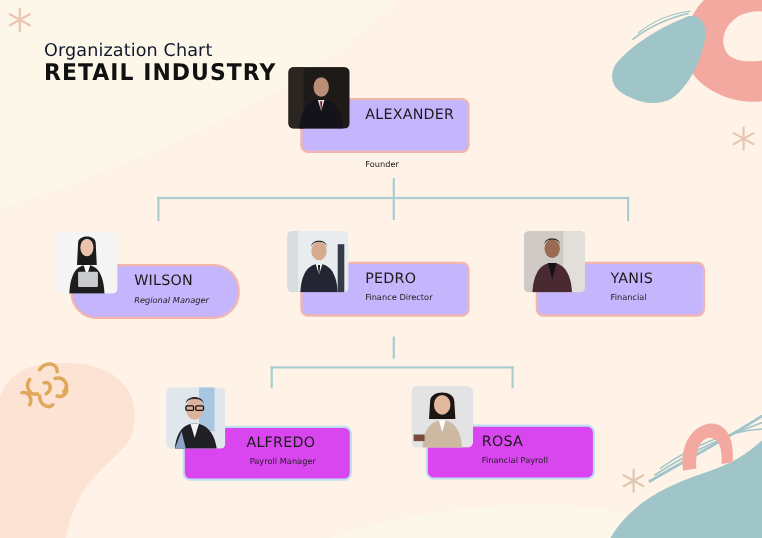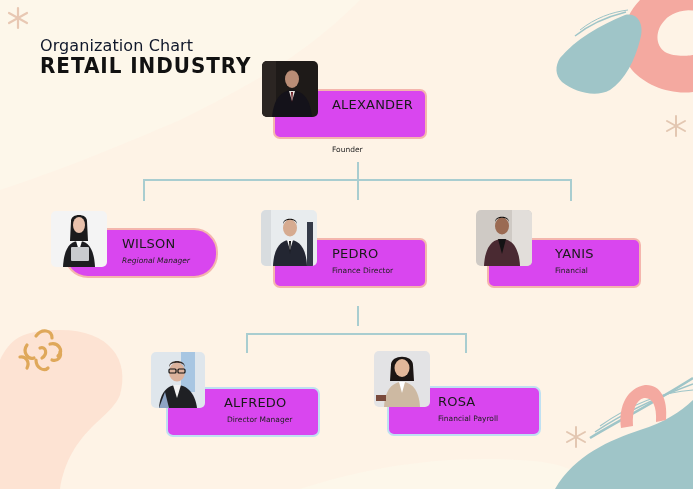--- a/index.html
+++ b/index.html
@@ -1,21 +1,21 @@
 <!DOCTYPE html>
 <html><head>
 <meta charset="utf-8">
 <style>
   html,body{margin:0;padding:0;}
   body{width:693px;height:489px;overflow:hidden;position:relative;background:#fef3e6;font-family:"DejaVu Sans",sans-serif;}
   .bg{position:absolute;left:0;top:0;width:693px;height:489px;}
   .subtitle{position:absolute;left:40px;top:36px;font-size:16px;color:#0f172a;font-family:"DejaVu Sans",sans-serif;letter-spacing:0.1px;}
   .title{position:absolute;left:40px;top:54px;font-size:21px;font-weight:bold;color:#111;font-family:"DejaVu Sans",sans-serif;letter-spacing:1px;transform:scaleX(0.95);transform-origin:left;}
   .card{position:absolute;width:154px;height:50px;border-radius:7px;box-sizing:border-box;}
-  .card.blue{background:#d946ef;border:2px solid #f4b5ad;}
+  .card.blue{background:#c4b5fd;border:2px solid #f4b5ad;}
   .card.pink{background:#d946ef;border:2px solid #bfe0f2;}
   .card .name{position:absolute;font-size:13px;color:#1a1a1a;letter-spacing:0.2px;}
   .card .role{position:absolute;font-size:7.5px;color:#222;}
   .photo{position:absolute;width:56px;height:56px;border-radius:5px;overflow:hidden;}
   .photo svg{width:100%;height:100%;display:block;}
   .line{position:absolute;background:#a9cdd0;}
 </style>
 </head>
 <body>
 
@@ -89,21 +89,21 @@
       <rect width="56" height="56" fill="#1e1a18"></rect>
       <rect x="0" y="0" width="14" height="56" fill="#2b2522"></rect>
       <ellipse cx="30" cy="18" rx="7" ry="9" fill="#b98d76"></ellipse>
       <path d="M23 14 C24 8 36 8 37 14 L36 12 C33 9 27 9 24 12 Z" fill="#151210"></path>
       <path d="M10 56 C12 36 20 30 30 29 C40 30 48 36 50 56 Z" fill="#14121a"></path>
       <path d="M27 30 L30 40 L33 30 Z" fill="#e8e4e0"></path>
       <path d="M29 31 L30 42 L31 31 Z" fill="#6a1a22"></path>
     </svg>
 </div>
 
-<div class="card blue" style="left:64px;top:228px;border-radius:24px;">
+<div class="card blue" style="left:64px;top:240px;border-radius:24px;">
   <div class="name" style="left:56px;top:6px;">WILSON</div>
   <div class="role" style="left:56px;top:26px;font-style:italic;">Regional Manager</div>
 </div>
 <div class="photo" style="left:51px;top:211px;">
   <svg viewBox="0 0 56 56">
       <rect width="56" height="56" fill="#f4f4f4"></rect>
       <path d="M20 10 C20 2 36 2 36 10 L37 30 L19 30 Z" fill="#1b1a1b"></path>
       <ellipse cx="28" cy="14" rx="6" ry="8" fill="#e9c1ac"></ellipse>
       <path d="M12 56 C13 36 20 30 28 30 C36 30 43 36 44 56 Z" fill="#1d1d20"></path>
       <path d="M25 30 L28 40 L31 30 Z" fill="#fff"></path>
@@ -138,21 +138,21 @@
       <rect x="36" y="0" width="20" height="56" fill="#e2deda"></rect>
       <ellipse cx="26" cy="16" rx="7" ry="8.5" fill="#9a6a52"></ellipse>
       <path d="M19 12 C19 5 33 5 33 12 L32 10 C29 7 23 7 20 10 Z" fill="#14100e"></path>
       <path d="M8 56 C9 36 17 29 26 29 C35 29 43 36 44 56 Z" fill="#4a2a32"></path>
       <path d="M22 29 L26 44 L30 29 Z" fill="#141214"></path>
     </svg>
 </div>
 
 <div class="card pink" style="left:166px;top:387px;">
   <div class="name" style="left:56px;top:6px;">ALFREDO</div>
-  <div class="role" style="left:59px;top:26px;">Director Manager</div>
+  <div class="role" style="left:59px;top:26px;">Payroll Manager</div>
 </div>
 <div class="photo" style="left:151px;top:352px;width:54px;">
   <svg viewBox="0 0 54 56">
       <rect width="54" height="56" fill="#dfe6ec"></rect>
       <rect x="30" y="0" width="14" height="40" fill="#a8c6e2"></rect>
       <ellipse cx="26" cy="20" rx="8" ry="9.5" fill="#dcb29c"></ellipse>
       <path d="M18 15 C18 7 34 7 34 15 L33 13 C30 10 22 10 19 13 Z" fill="#3a2e28"></path>
       <rect x="18" y="17" width="7" height="4" rx="1" fill="none" stroke="#111" stroke-width="1.2"></rect>
       <rect x="27" y="17" width="7" height="4" rx="1" fill="none" stroke="#111" stroke-width="1.2"></rect>
       <path d="M8 56 C9 40 17 33 26 33 C35 33 44 40 46 56 Z" fill="#1f2024"></path>

